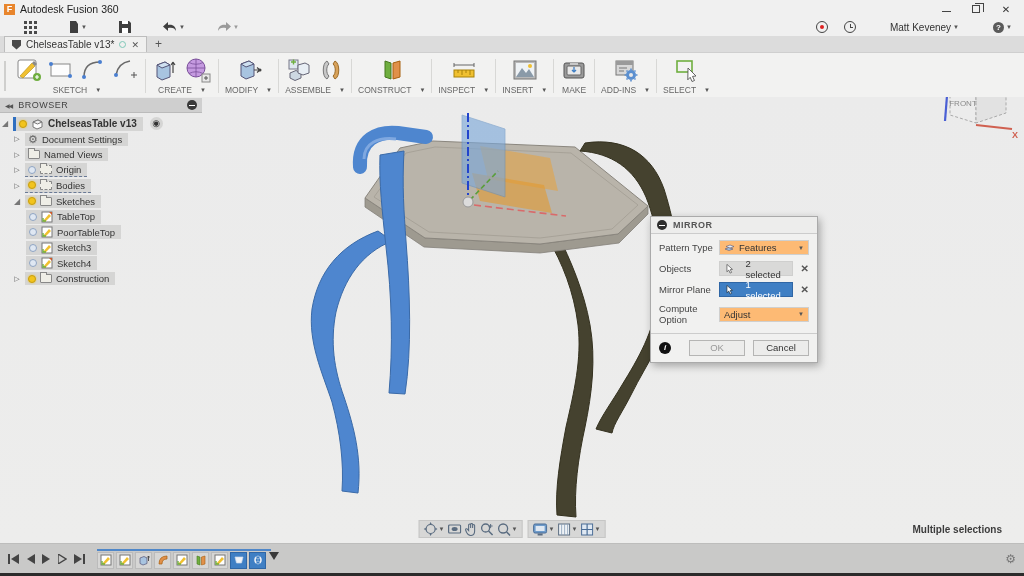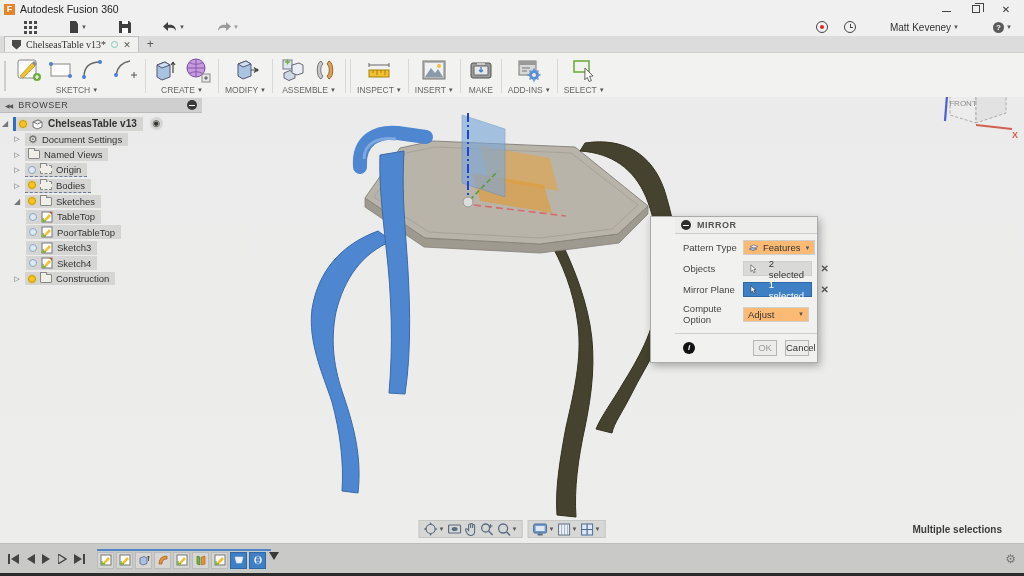--- a/index.html
+++ b/index.html
@@ -25,34 +25,34 @@
   .qat-right { margin-left:auto; display:flex; align-items:center; gap:16px; padding-right:6px; }
   .user-name { font-size:10px; color:#333; }
   .help-circle { width:11px; height:11px; border-radius:50%; background:#5a5a5a; color:#fff; font-size:8px; font-weight:bold; text-align:center; line-height:11px; }
   .clock-ic, .rec-ic { width:12px; height:12px; border-radius:50%; border:1.5px solid #444; position:relative; }
   .rec-ic::after { content:""; position:absolute; left:50%; top:50%; width:4px; height:4px; margin:-2px 0 0 -2px; border-radius:50%; background:#d22; }
   .clock-ic::after { content:""; position:absolute; left:5px; top:2px; width:1px; height:4px; background:#444; }
   .clock-ic::before { content:""; position:absolute; left:5px; top:5px; width:3px; height:1px; background:#444; }
 
   
   .tabbar { height:17px; background:#dcdcdc; display:flex; align-items:flex-end; padding-left:4px; flex:0 0 auto; border-bottom:1px solid #cfcfcf; }
-  .doc-tab { height:16px; background:#f0f0ef; border:1px solid #bdbdbd; border-bottom:none; display:flex; align-items:center; gap:5px; padding:0 7px; font-size:10px; color:#333;font-family:Liberation Serif, serif; }
+  .doc-tab { height:16px; background:#f0f0ef; border:1px solid #bdbdbd; border-bottom:none; display:flex; align-items:center; gap:5px; padding:0 7px; font-size:10px; color:#333; }
   .tab-shield { width:9px; height:10px; background:#4a4a4a; clip-path:polygon(0 0,100% 0,100% 60%,50% 100%,0 60%); }
   .sync-dot { width:7px; height:7px; border-radius:50%; border:1.5px solid #7fc8b8; }
   .tab-close { font-size:9px; color:#555; }
   .new-tab { font-size:12px; color:#555; padding:0 8px; line-height:15px; }
 
   
   .ribbon { height:44px; background:#f2f2f1; display:flex; align-items:stretch; padding:2px 0 0 2px; flex:0 0 auto; }
   .grip { width:5px; display:flex; flex-direction:column; justify-content:center; gap:2px; margin:6px 2px; border-left:2px solid #cfcfcd; }
   .model-btn { width:64px; margin:2px 4px 2px 0; background:#9b9b9b; color:#fff; font-size:9.5px; font-weight:bold; display:flex; align-items:center; justify-content:center; gap:3px; cursor:pointer; }
   .model-btn .caret { color:#fff; }
   .rgroup { display:flex; flex-direction:column; align-items:center; padding:0 4px; }
   .rgroup-icons { flex:1; display:flex; align-items:center; gap:4px; }
-  .rgroup-label { font-size:8.5px; color:#666; padding-bottom:2px; display:flex; align-items:center; gap:2px; white-space:nowrap; }
+  .rgroup-label { font-size:8.5px; color:#666; padding-bottom:2px; display:flex; align-items:center; gap:8px; white-space:nowrap; }
   .rsep { width:1px; background:#d8d8d6; margin:4px 2px; }
   .ric { width:28px; height:28px; display:flex; align-items:center; justify-content:center; cursor:pointer; }
 
   
   .viewport { position:relative; flex:1; background:linear-gradient(#ebebeb, #ededec); overflow:hidden; }
   .scene { position:absolute; inset:0; }
 
   
   .viewcube { position:absolute; top:-38px; right:6px; width:86px; height:84px; }
 
@@ -73,36 +73,36 @@
   .bulb.on { background:#f2c41d; border:1px solid #c79d12; box-shadow:0 0 2px rgba(242,196,29,.8); }
   .bulb.off { background:#dfe7f2; border:1px solid #8fa4c2; }
   .folder { width:12px; height:9px; background:#efeee7; border:1px solid #888; border-radius:1px; position:relative; flex:0 0 auto; }
   .folder::before { content:""; position:absolute; left:-1px; top:-3px; width:5px; height:2px; background:#efeee7; border:1px solid #888; border-bottom:none; }
   .folder.dashed { border-style:dashed; }
   .activate { margin-left:4px; background:rgba(210,210,209,.92); border-radius:50%; width:13px; height:13px; font-size:9px; line-height:13px; text-align:center; color:#333; }
   .gear-glyph { font-size:11px; color:#666; line-height:10px; }
   .ind1 { margin-left:12px; } .ind2 { margin-left:26px; }
 
   
-  .dialog { position:absolute; left:650px; top:119px; width:168px; background:#f1f1f0; border:1px solid #aaa; box-shadow:2px 3px 8px rgba(0,0,0,.3); font-size:9.5px;padding-left:24px; }
+  .dialog { position:absolute; left:650px; top:119px; width:168px; background:#f1f1f0; border:1px solid #aaa; box-shadow:2px 3px 8px rgba(0,0,0,.3); font-size:9.5px; }
   .dlg-header { height:17px; display:flex; align-items:center; gap:6px; padding:0 6px; border-bottom:1px solid #ccc; background:#ededec; }
   .dlg-grip { width:10px; height:10px; border-radius:50%; background:#2e2e2e; position:relative; }
   .dlg-grip::after { content:""; position:absolute; left:2px; top:4.5px; width:6px; height:1px; background:#fff; }
   .dlg-title { font-size:9px; font-weight:bold; color:#555; letter-spacing:.5px; }
   .dlg-body { padding:6px 8px 8px; display:flex; flex-direction:column; gap:6px; }
   .dlg-row { display:flex; align-items:center; }
   .dlg-label { width:60px; color:#444; flex:0 0 auto; }
   .dlg-select { flex:1; height:15px; background:#fdba74; border:1px solid #cfcfce; display:flex; align-items:center; gap:4px; padding:0 4px; color:#333; cursor:pointer; }
   .dlg-select .caret { margin-left:auto; }
   .chip { height:15px; display:flex; align-items:center; gap:12px; padding:0 6px; background:#d9d9d8; border:1px solid #cfcfce; color:#333; cursor:pointer; }
   .chip.sel { background:#3f7fc4; border-color:#2f66a5; color:#fff; }
   .chip-x { margin-left:8px; color:#555; font-size:10px; font-weight:bold; cursor:pointer; }
   .dlg-footer { border-top:1px solid #ccc; padding:6px 8px; display:flex; align-items:center; }
   .info-ic { width:12px; height:12px; border-radius:50%; background:#111; color:#fff; font-size:8px; font-style:italic; font-weight:bold; text-align:center; line-height:12px; }
-  .dlg-btn { margin-left:8px; width:24px; height:16px; background:#ececeb; border:1px solid #b5b5b4; font-size:9.5px; text-align:center; line-height:14px; cursor:pointer; }
+  .dlg-btn { margin-left:8px; width:56px; height:16px; background:#ececeb; border:1px solid #b5b5b4; font-size:9.5px; text-align:center; line-height:14px; cursor:pointer; }
   .dlg-btn.ok { margin-left:auto; color:#999; }
   .dlg-btn.cancel { color:#333; }
 
   
   .navbar { position:absolute; left:50%; transform:translateX(-50%); bottom:5px; display:flex; gap:5px; }
   .nav-group { background:#d7d7d6; border:1px solid #c6c6c5; display:flex; align-items:center; gap:3px; padding:1px 4px; height:18px; }
   .nav-ic { display:flex; align-items:center; gap:1px; cursor:pointer; }
 
   .status-sel { position:absolute; right:22px; bottom:8px; font-size:10px; font-weight:bold; color:#3c3c3c; }
 
@@ -303,20 +303,34 @@
             </svg>
         </span>
       </div>
       <div class="rgroup-label">
           <span>ASSEMBLE</span>
           <span class="caret">▼</span>
         </div>
     </div>
     <span class="rsep"></span>
 
+    <div class="rgroup">
+      <div class="rgroup-icons">
+        <span class="ric">
+          <svg width="26" height="26" viewBox="0 0 26 26">
+              <path d="M6 4 L12 6 L12 22 L6 20 Z" fill="#6fae3f" stroke="#47781f"></path>
+              <path d="M14 6 L21 4 L21 20 L14 22 Z" fill="#e0904a" stroke="#a8600f"></path>
+            </svg>
+        </span>
+      </div>
+      <div class="rgroup-label">
+          <span>CONSTRUCT</span>
+          <span class="caret">▼</span>
+        </div>
+    </div>
     <span class="rsep"></span>
 
     <div class="rgroup">
       <div class="rgroup-icons">
         <span class="ric">
           <svg width="26" height="26" viewBox="0 0 26 26">
               <path d="M3 8 H23 M3 6 V10 M23 6 V10" stroke="#666" fill="none"></path>
               <rect x="3" y="13" width="20" height="7" fill="#f0c030" stroke="#a8820a"></rect>
               <path d="M7 13 V16 M11 13 V18 M15 13 V16 M19 13 V18" stroke="#a8820a"></path>
             </svg>

